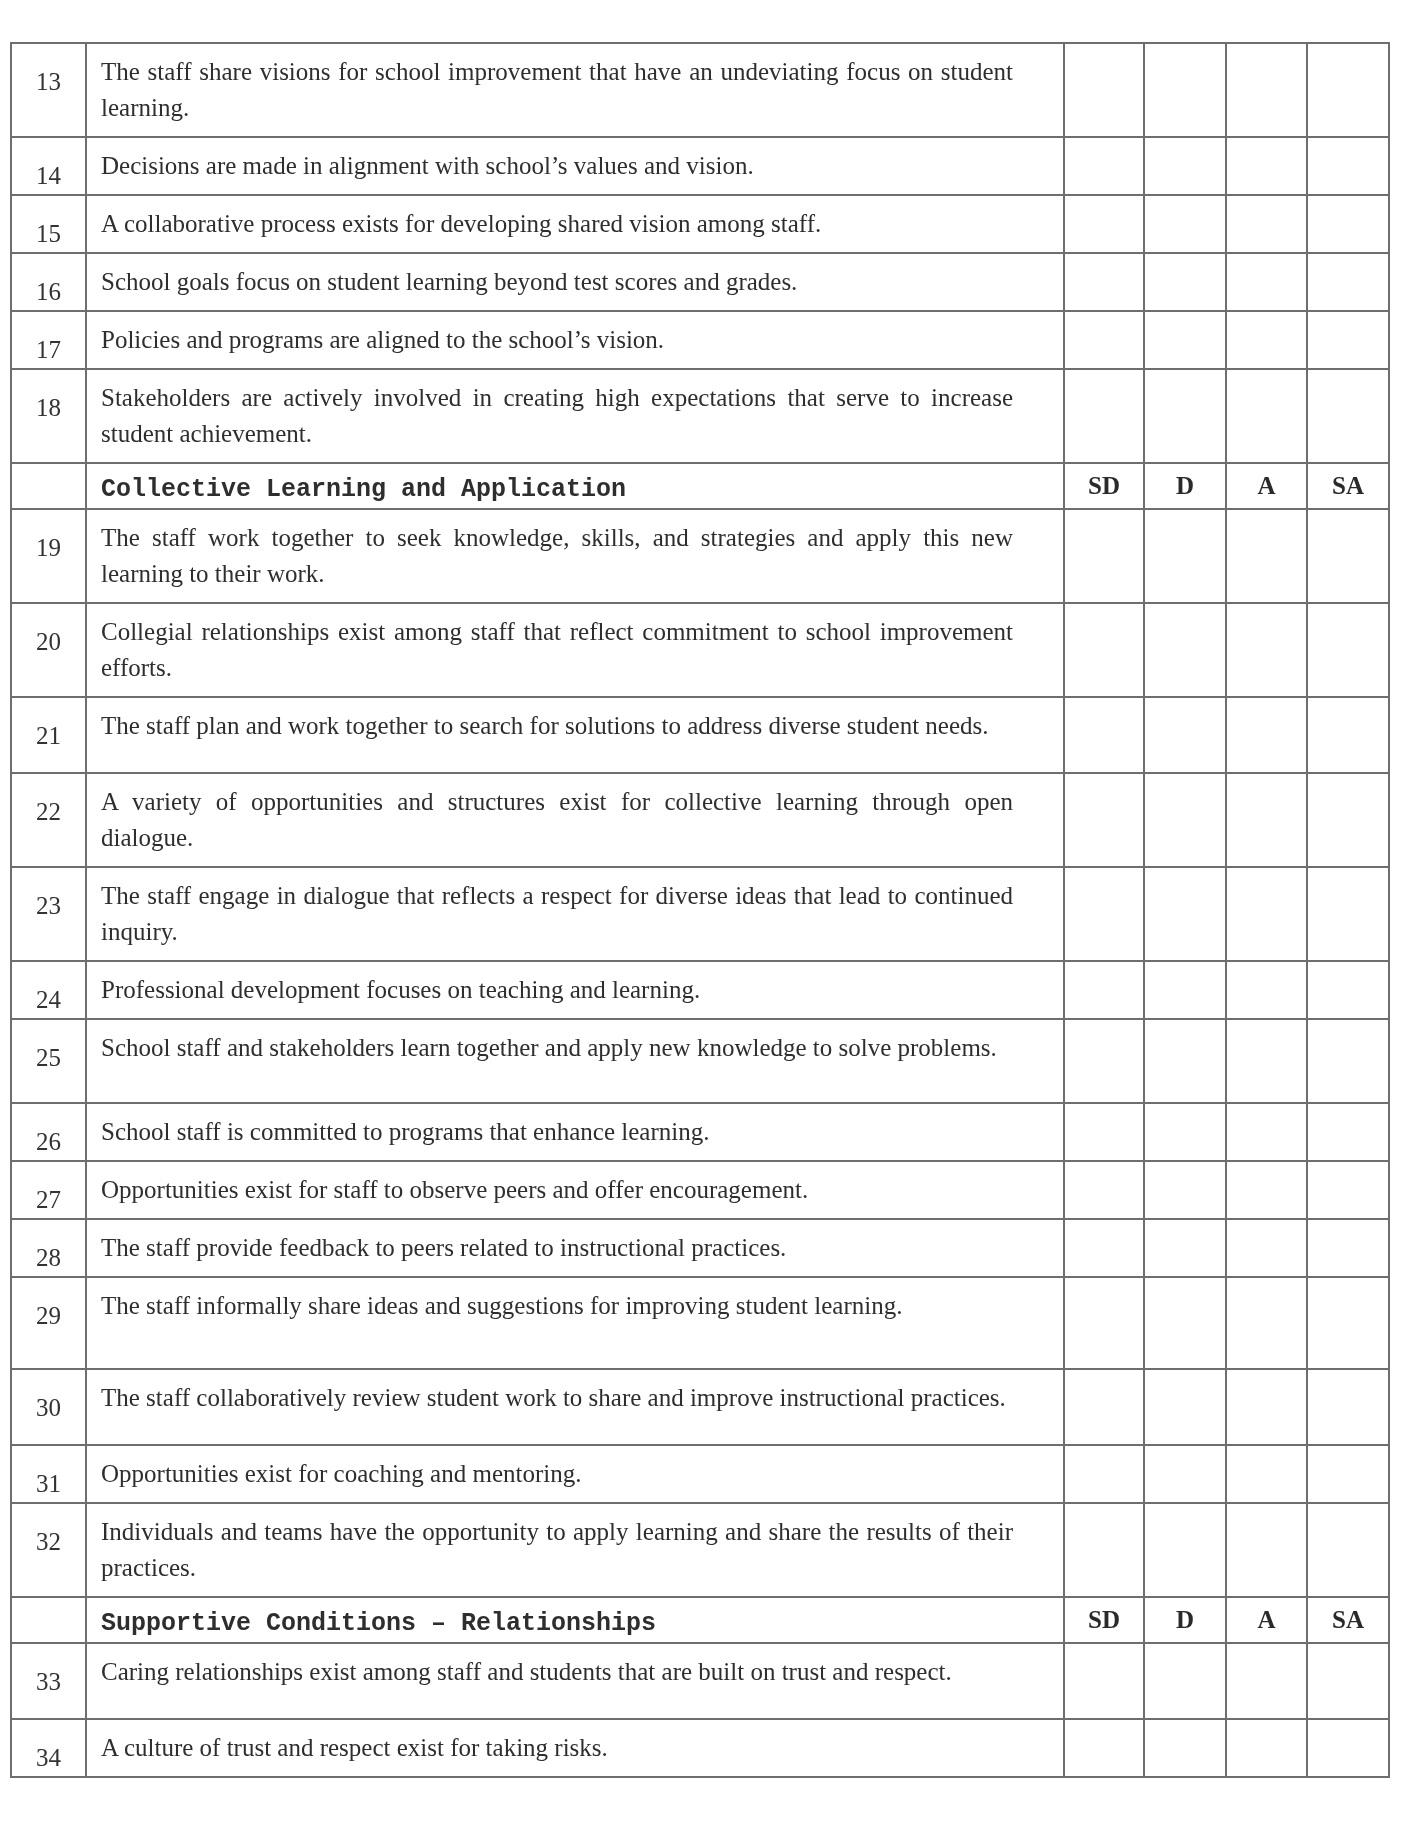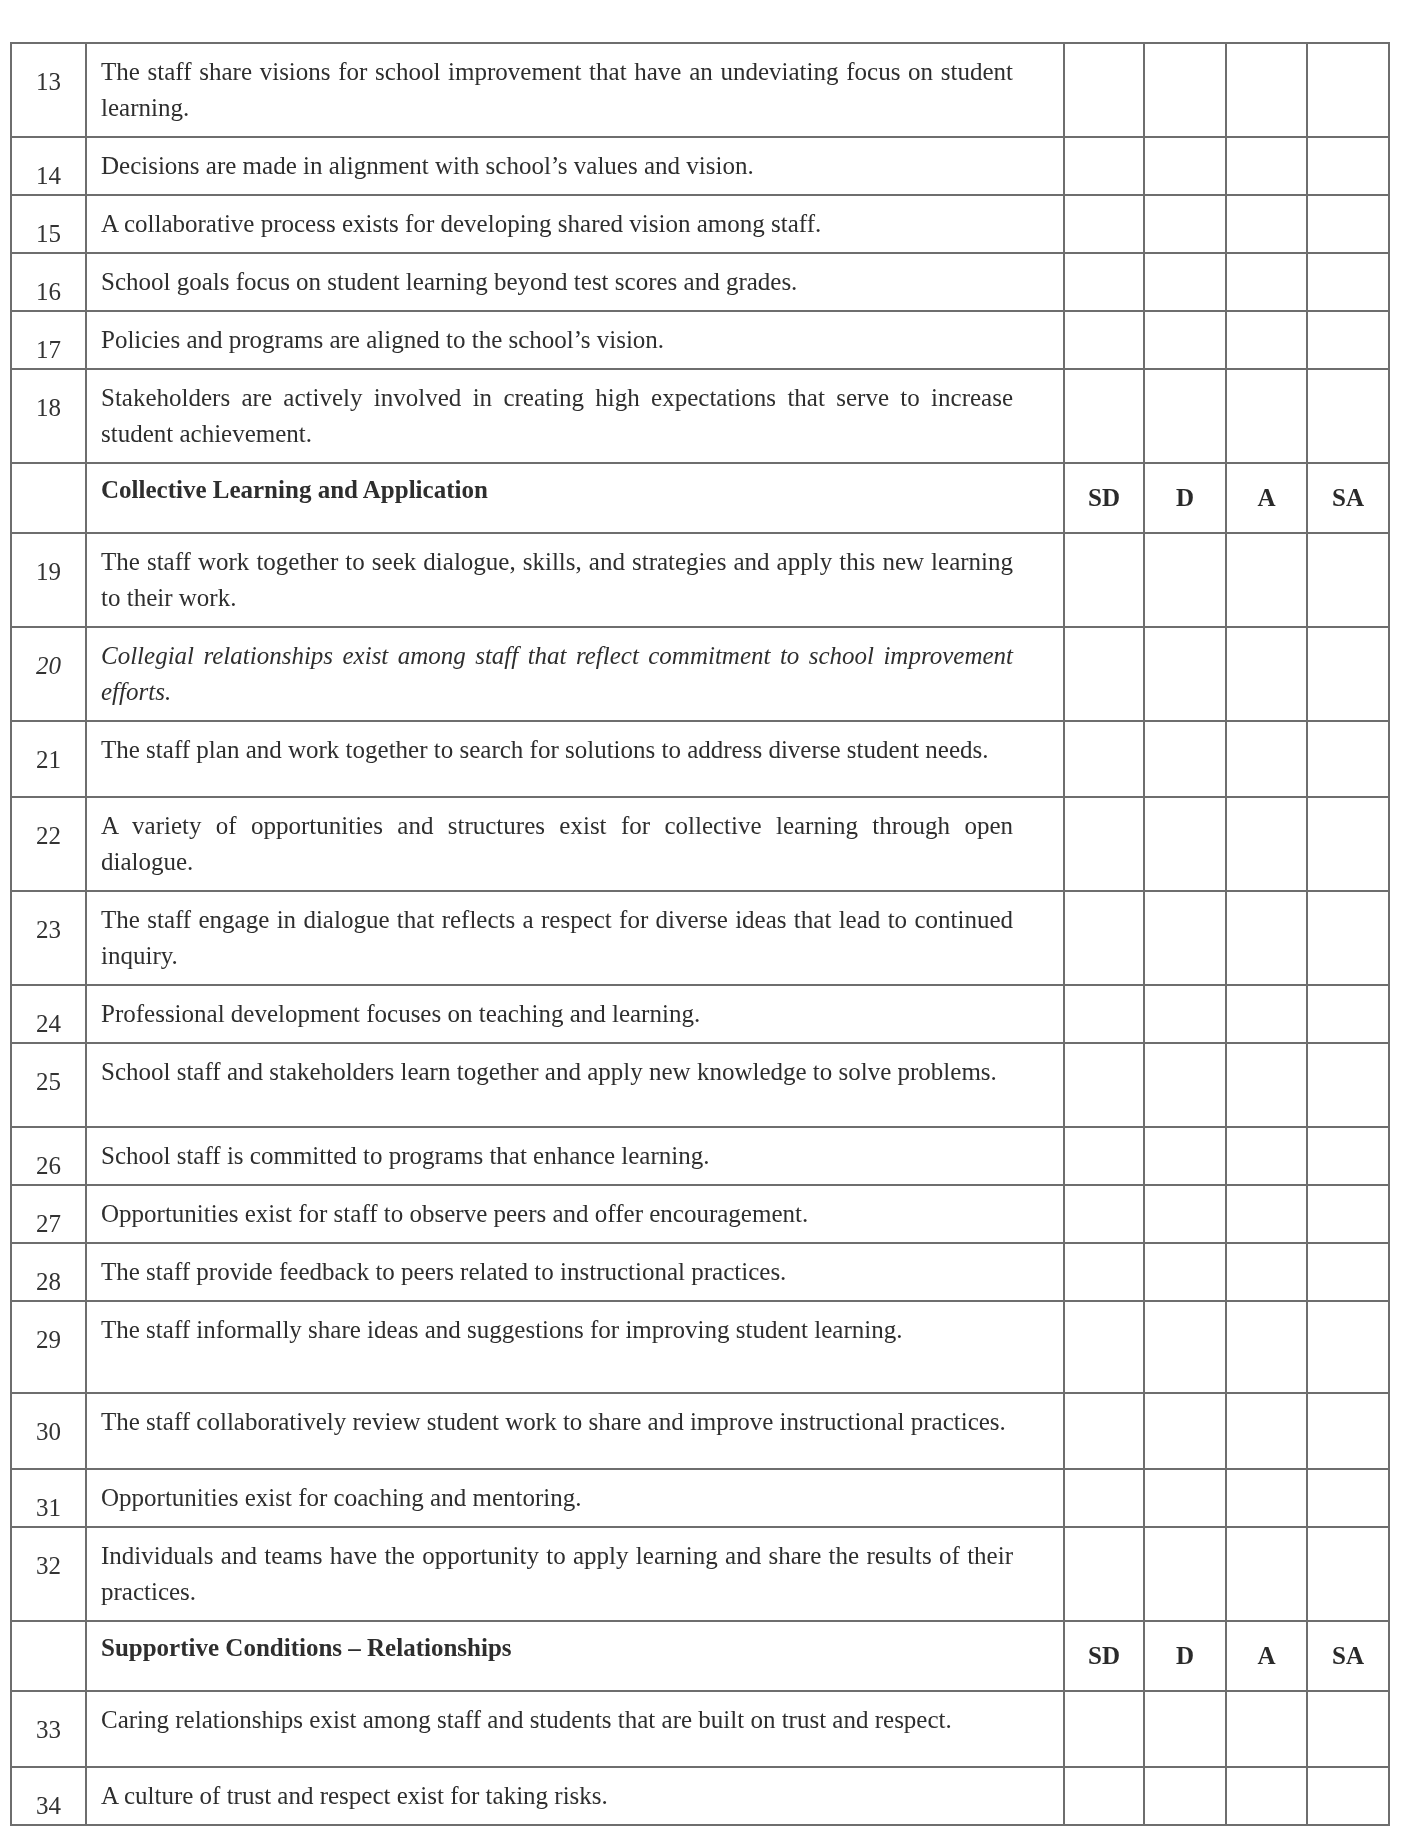--- a/index.html
+++ b/index.html
@@ -5,21 +5,21 @@
   html, body { margin:0; padding:0; background:#ffffff; }
   body { width:1401px; height:1834px; position:relative; overflow:hidden;
          font-family:"Liberation Serif", "DejaVu Serif", serif; color:#2a2a2a; }
   table { position:absolute; left:10px; top:42px; width:1378px; border-collapse:collapse;
           table-layout:fixed; }
   td { border:2px solid #6e6e6e; padding:0; vertical-align:top; font-size:25px; line-height:36px; }
   td.num { text-align:center; padding-top:20px; color:#333; }
   td.txt { padding:10px 50px 10px 14px; text-align:justify; color:#2e2e2e; }
   td.box { }
   tr.hdr td { vertical-align:middle; font-weight:bold; }
-  tr.hdr td.txt { padding-top:8px; padding-bottom:24px; }
+  tr.hdr td.txt { padding-top:8px; padding-bottom:0;font-family:Liberation Mono, monospace; }
   tr.hdr td.lvl { text-align:center; font-weight:bold; }
 </style>
 </head>
 <body>
 
 <table>
   <colgroup>
     <col style="width:75px">
     <col style="width:978px">
     <col style="width:80px">
@@ -79,27 +79,27 @@
       <tr class="hdr" style="height: 46px;">
         <td></td>
         <td class="txt">Collective Learning and Application</td>
         <td class="lvl">SD</td>
         <td class="lvl">D</td>
         <td class="lvl">A</td>
         <td class="lvl">SA</td>
       </tr>
       <tr style="height: 76px;">
         <td class="num">19</td>
-        <td class="txt">The staff work together to seek dialogue, skills, and strategies and apply this new learning to their work.</td>
-        <td class="box"></td>
-        <td class="box"></td>
-        <td class="box"></td>
-        <td class="box"></td>
-      </tr>
-      <tr style="height: 76px; font-style: italic;">
+        <td class="txt">The staff work together to seek knowledge, skills, and strategies and apply this new learning to their work.</td>
+        <td class="box"></td>
+        <td class="box"></td>
+        <td class="box"></td>
+        <td class="box"></td>
+      </tr>
+      <tr style="height: 76px;">
         <td class="num">20</td>
         <td class="txt">Collegial relationships exist among staff that reflect commitment to school improvement efforts.</td>
         <td class="box"></td>
         <td class="box"></td>
         <td class="box"></td>
         <td class="box"></td>
       </tr>
       <tr style="height: 76px;">
         <td class="num">21</td>
         <td class="txt">The staff plan and work together to search for solutions to address diverse student needs.</td>

